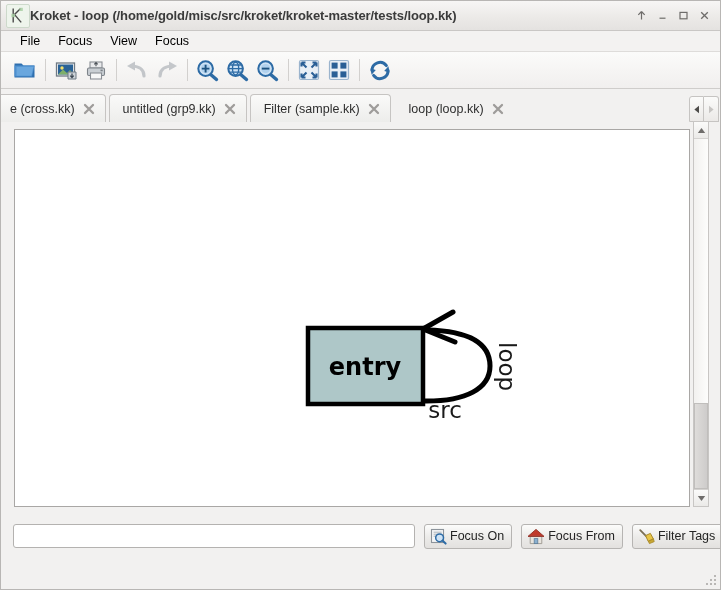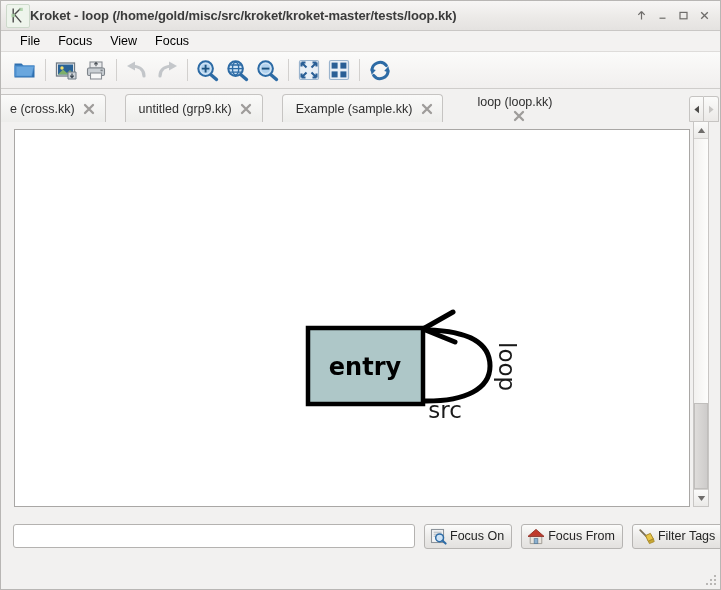--- a/index.html
+++ b/index.html
@@ -131,33 +131,31 @@
     margin-right: 3px;
     font-size: 12.5px;
     color: #2e2e2e;
     background: linear-gradient(to bottom, #fafaf9 0%, #ededeb 100%);
     border: 1px solid #c6c4c2;
     border-bottom: none;
     border-radius: 4px 4px 0 0;
     box-sizing: border-box;
     white-space: nowrap;
     flex: 0 0 auto;
-    margin-left: 16px;
   }
   .tab.first-clipped {
     margin-left: -14px;
     padding-left: 22px;
     border-radius: 0 4px 0 0;
   }
   .tab.active {
     background: #f2f1f0;
     border-color: transparent;
     padding-left: 14px;
     padding-right: 6px;
-    flex-direction: column;
   }
   .tab-close {
     margin-left: 8px;
     width: 13px; height: 13px;
     display: flex; align-items: center; justify-content: center;
     flex: 0 0 auto;
   }
   .tab-close svg { display: block; }
   .tab-nav {
     margin-left: auto;
@@ -457,21 +455,21 @@
       <span>untitled (grp9.kk)</span>
       <span class="tab-close">
         <svg width="12" height="12" viewBox="0 0 12 12">
           <path d="M2 2 L10 10 M10 2 L2 10" stroke="#9e9c9a" stroke-width="2.3" stroke-linecap="round"></path>
         </svg>
       </span>
     </div>
 
 
     <div class="tab">
-      <span>Example (sample.kk)</span>
+      <span>Filter (sample.kk)</span>
       <span class="tab-close">
         <svg width="12" height="12" viewBox="0 0 12 12">
           <path d="M2 2 L10 10 M10 2 L2 10" stroke="#9e9c9a" stroke-width="2.3" stroke-linecap="round"></path>
         </svg>
       </span>
     </div>
 
     <div class="tab active">
       <span>loop (loop.kk)</span>
       <span class="tab-close">

